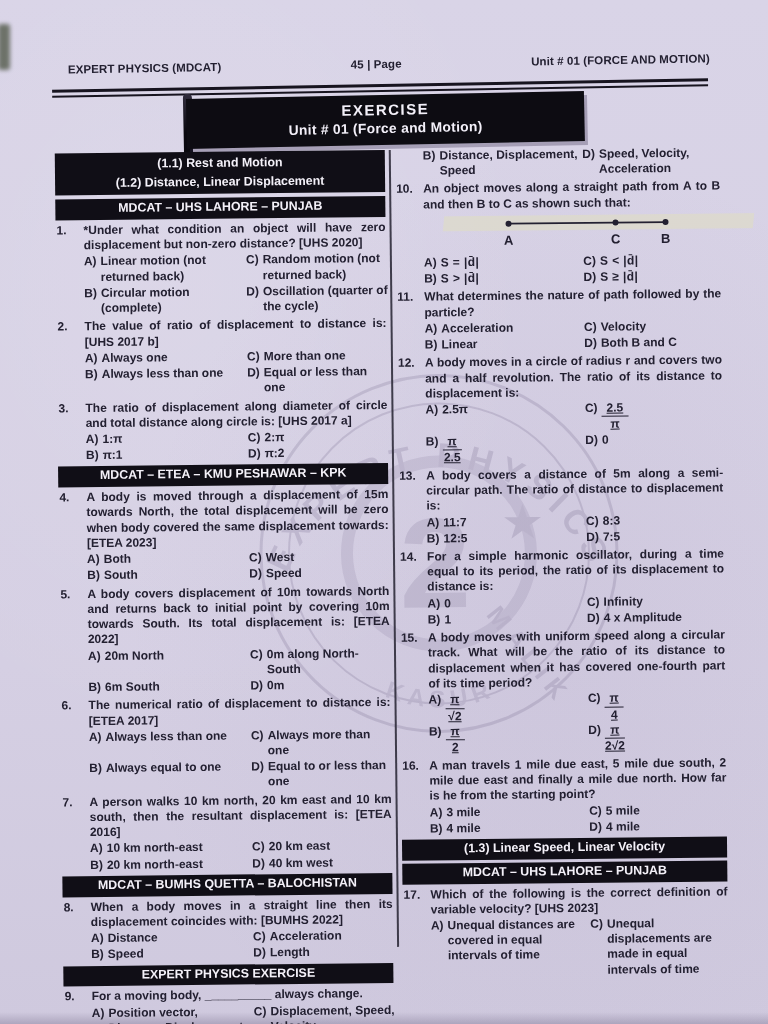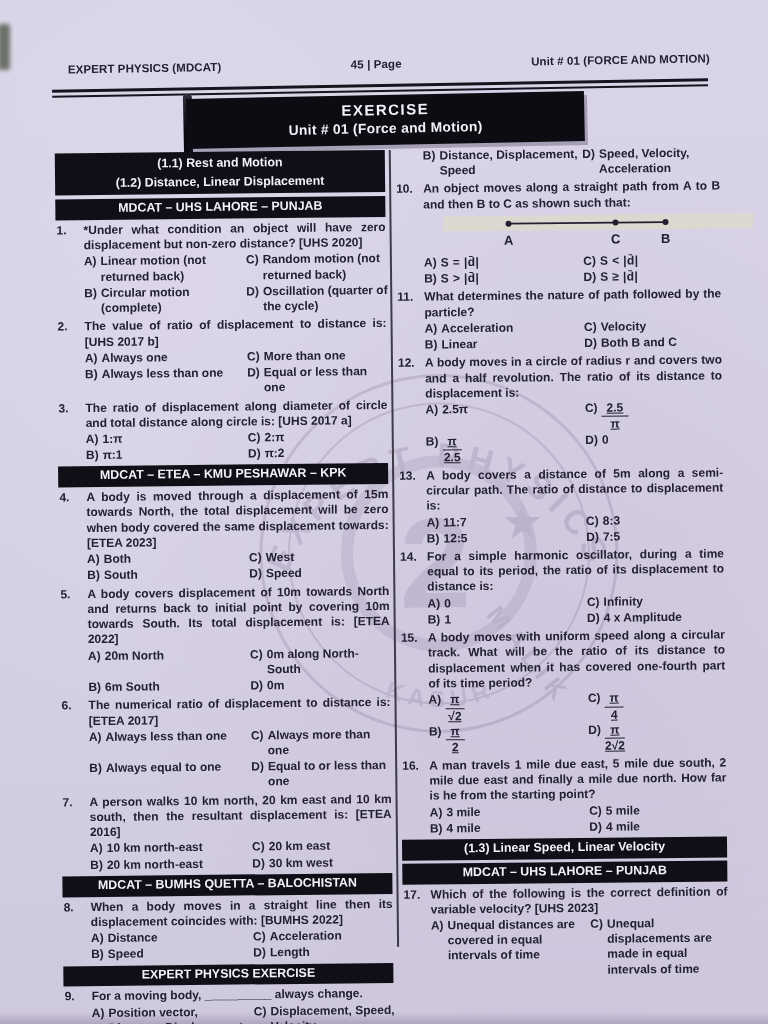--- a/index.html
+++ b/index.html
@@ -292,21 +292,21 @@
             <div class="opt">
               <span class="optlabel">C)</span>
               <span class="opttext">20 km east</span>
             </div>
             <div class="opt">
               <span class="optlabel">B)</span>
               <span class="opttext">20 km north-east</span>
             </div>
             <div class="opt">
               <span class="optlabel">D)</span>
-              <span class="opttext">30 km west</span>
+              <span class="opttext">40 km west</span>
             </div>
           </div>
         </div>
       </div>
       <div class="bar">MDCAT – BUMHS QUETTA – BALOCHISTAN</div>
       <div class="question">
         <span class="qnum">8.</span>
         <div class="qbody">
           <p class="qtext">When a body moves in a straight line then its displacement coincides with: [BUMHS 2022]</p>
           <div class="opts">

